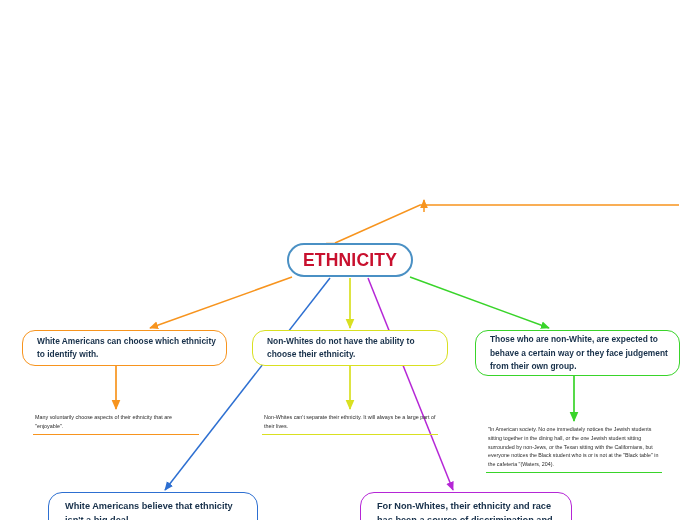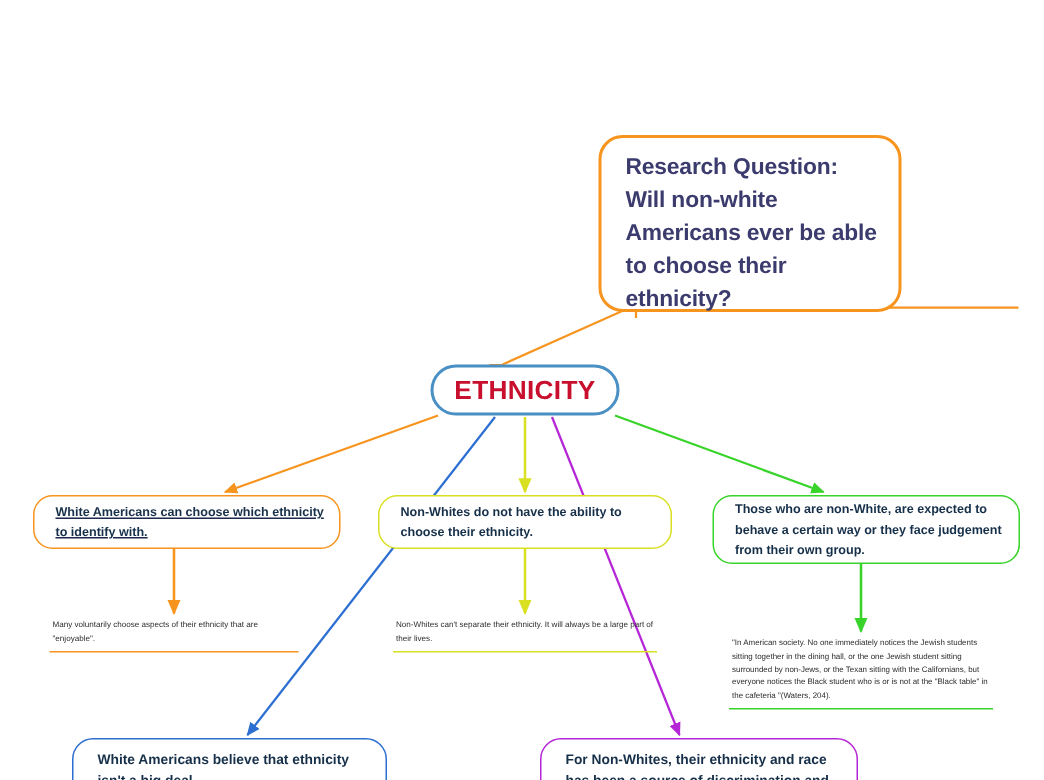--- a/index.html
+++ b/index.html
@@ -82,21 +82,21 @@
   .branch {
     padding: 7px 10px 7px 14px;
     border-radius: 13px;
   }
   .branch .txt {
     font-size: 8.4px;
     font-weight: bold;
     line-height: 1.55;
     color: #17304a;
   }
-  #node-branch-left   { left: 22px;  top: 330px; width: 205px; height: 36px; border-color: #f7941e; text-decoration: underline; }
+  #node-branch-left   { left: 22px;  top: 330px; width: 205px; height: 36px; border-color: #f7941e; }
   #node-branch-mid    { left: 252px; top: 330px; width: 196px; height: 36px; border-color: #d9e021; }
   #node-branch-right  { left: 475px; top: 330px; width: 205px; height: 46px; border-color: #39d42a; }
 
   
   .note {
     position: absolute;
     box-sizing: border-box;
     padding: 0 2px 3px 2px;
     border-bottom-style: solid;
     border-bottom-width: 1.8px;
@@ -169,23 +169,20 @@
 
     <path d="M 330 278 L 165 490" fill="none" stroke="#2d6fd1" stroke-width="1.5" marker-end="url(#ah-blue)"></path>
 
     <path d="M 368 278 L 453 490" fill="none" stroke="#b526d6" stroke-width="1.5" marker-end="url(#ah-purple)"></path>
 
     <path d="M 116 366 L 116 409" fill="none" stroke="#f7941e" stroke-width="1.7" marker-end="url(#ah-orange)"></path>
     <path d="M 350 366 L 350 409" fill="none" stroke="#d9e021" stroke-width="1.7" marker-end="url(#ah-yellow)"></path>
     <path d="M 574 376 L 574 421" fill="none" stroke="#39d42a" stroke-width="1.7" marker-end="url(#ah-green)"></path>
   </svg>
 
-  <div class="node" id="node-question">
-    <span class="txt">Research Question: Will non-white Americans ever be able to choose their ethnicity?</span>
-  </div>
 
   <div class="node" id="node-central">
     <span class="txt">ETHNICITY</span>
   </div>
 
   <div class="node branch" id="node-branch-left">
     <span class="txt">White Americans can choose which ethnicity to identify with.</span>
   </div>
   <div class="node branch" id="node-branch-mid">
     <span class="txt">Non-Whites do not have the ability to choose their ethnicity.</span>

